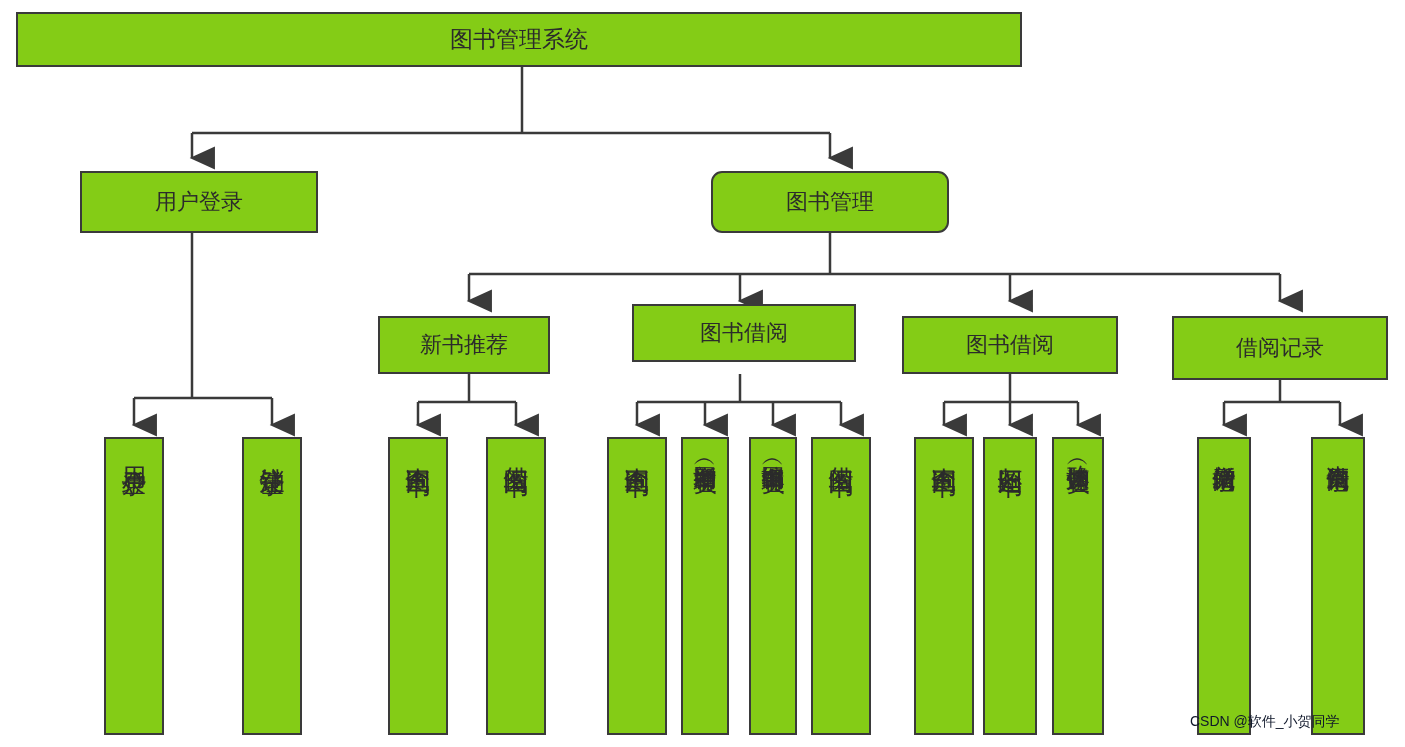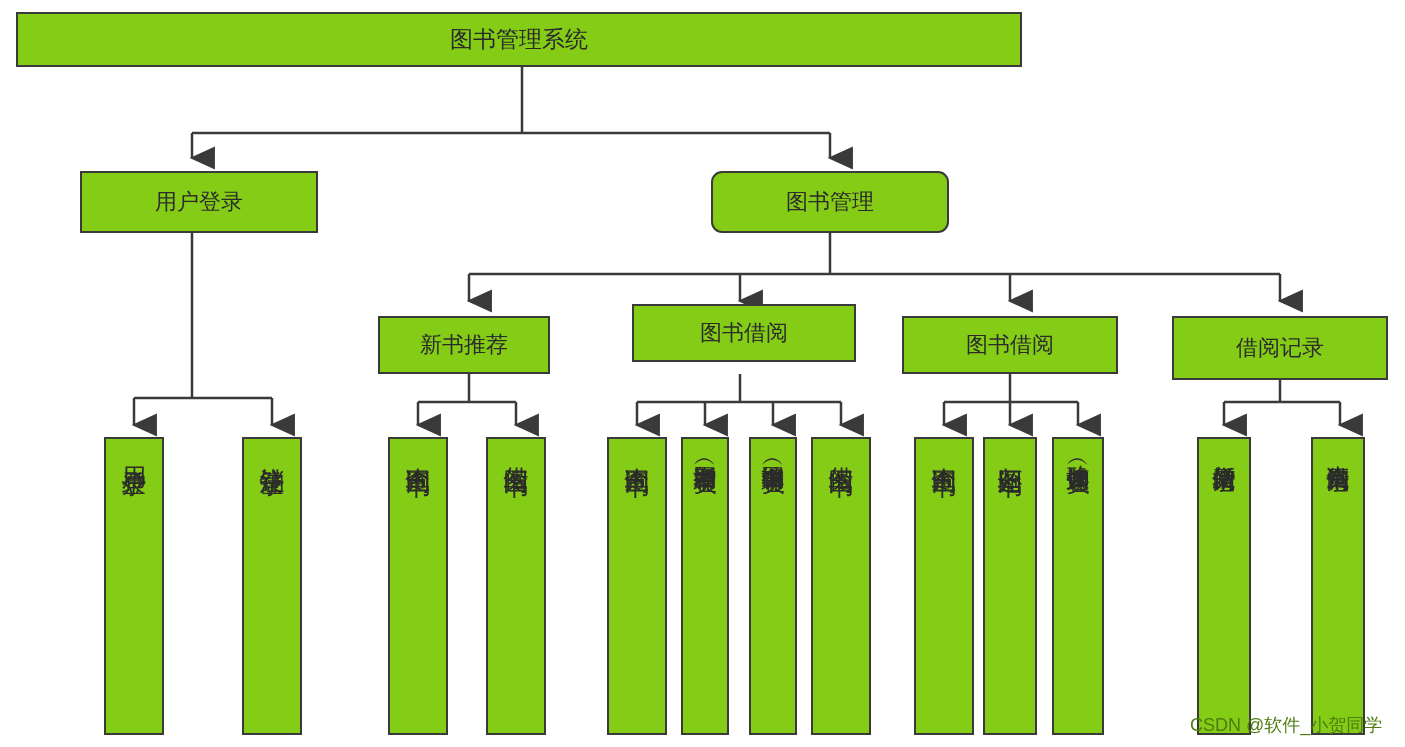--- a/index.html
+++ b/index.html
@@ -57,22 +57,22 @@
     font-size: 25px;
     letter-spacing: 2px;
     line-height: 1;
   }
   .node.vert.narrow .node-label {
     font-size: 23px;
     letter-spacing: 1px;
   }
   .watermark {
     position: absolute;
-    color: #4d7c0f;
-    font-size: 18px;
+    color: #0f172a;
+    font-size: 14px;
     white-space: nowrap;
     z-index: 3;
     pointer-events: none;
   }
 </style>
 </head>
 <body>
 
 <div id="canvas">
 

